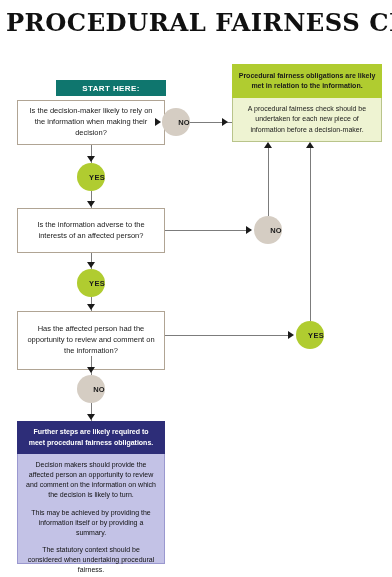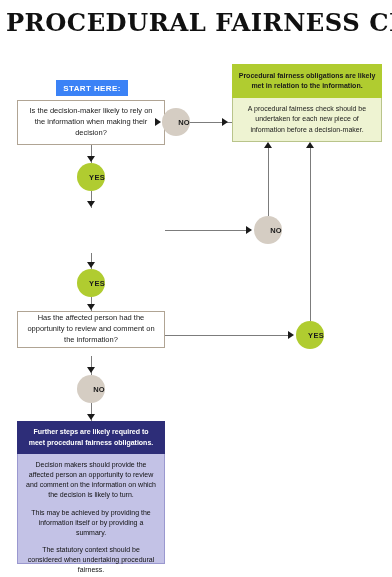--- a/index.html
+++ b/index.html
@@ -21,22 +21,22 @@
     font-size:25px;
     letter-spacing:0.5px;
     color:#111111;
     transform:scaleX(0.97);
     white-space:nowrap;
   }
 
   
   .start-banner{
     position:absolute;
-    left:56px;top:80px;width:72px;height:16px;
-    background:#3b82f6;
+    left:56px;top:80px;width:110px;height:16px;
+    background:#0f766e;
     color:#ffffff;
     font-size:8px;font-weight:bold;
     letter-spacing:0.4px;
     display:flex;align-items:center;justify-content:center;
     text-align:center;
   }
 
   
   .qbox{
     position:absolute;
@@ -45,21 +45,21 @@
     box-sizing:border-box;
     display:flex;align-items:center;justify-content:center;
     padding:16px 8px;
     font-size:7.5px;
     line-height:1.45;
     color:#1a1a1a;
     text-align:center;
   }
   #qbox1{left:17px;top:100px;width:148px;height:45px;}
   #qbox2{left:17px;top:208px;width:148px;height:45px;}
-  #qbox3{left:17px;top:311px;width:148px;height:37px;}
+  #qbox3{left:17px;top:311px;width:148px;height:59px;}
 
   
   .circle{
     position:absolute;
     width:28px;height:28px;border-radius:50%;
     display:flex;align-items:center;justify-content:flex-end;
     font-size:7.5px;font-weight:bold;color:#1a1a1a;
     letter-spacing:0.3px;
   }
   .yes{background:#b0cc30;}
@@ -151,20 +151,23 @@
     <span>YES</span>
   </div>
 
   <div class="circle no" id="no1">
     <span>NO</span>
   </div>
 
   <div class="ln v" style="left:91px;top:191px;height:17px;"></div>
   <div class="arrow arr-down" style="left:87px;top:201px;"></div>
 
+  <div class="qbox" id="qbox2">
+    <span>Is the information adverse to the interests of an affected person?</span>
+  </div>
 
   <div class="ln h" style="left:165px;top:230px;width:81px;"></div>
   <div class="arrow arr-right" style="left:246px;top:226px;"></div>
 
   <div class="circle no" id="no2">
     <span>NO</span>
   </div>
 
   <div class="ln v" style="left:268px;top:147px;height:69px;"></div>
   <div class="arrow arr-up" style="left:264px;top:142px;"></div>

